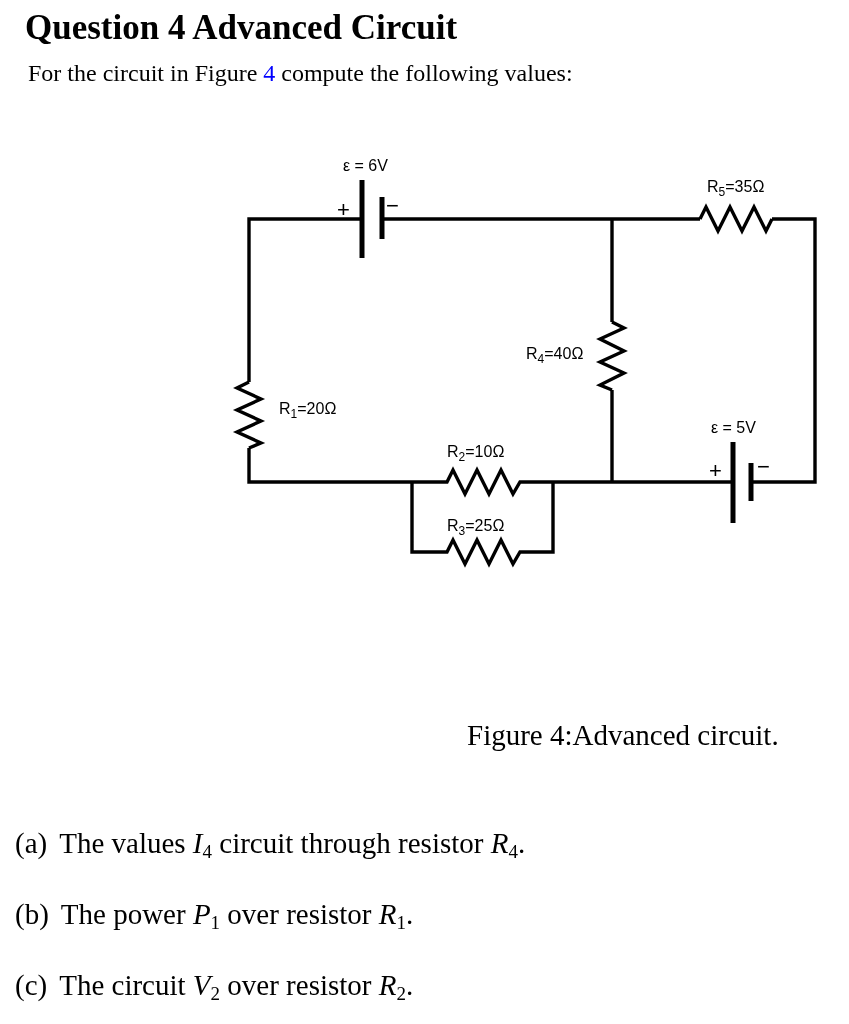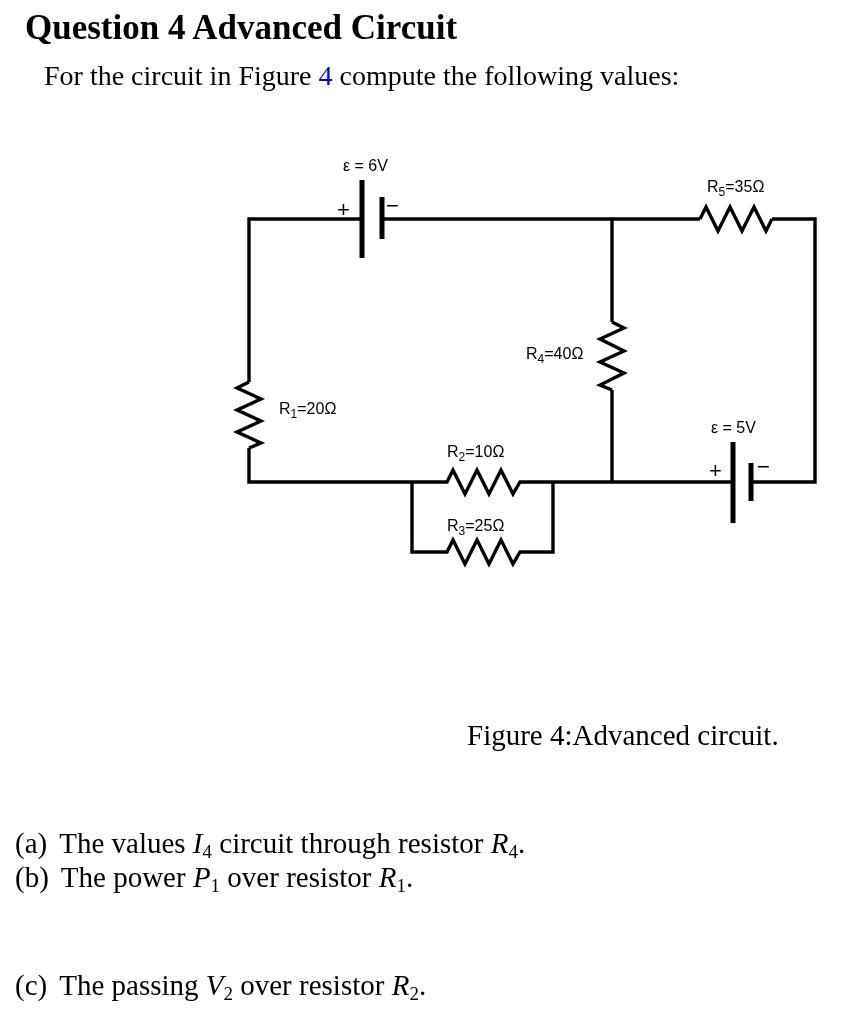--- a/index.html
+++ b/index.html
@@ -2,26 +2,26 @@
 <html><head>
 <meta charset="utf-8">
 <style>
   html,body{margin:0;padding:0;}
   body{
     width:849px;height:1024px;position:relative;background:#ffffff;
     font-family:"Liberation Serif", serif;color:#000;overflow:hidden;
   }
   .abs{position:absolute;}
   .title{left:25px;top:8px;font-size:35px;font-weight:bold;white-space:pre;}
-  .intro{left:44px;top:60px;font-size:28px;white-space:pre;}
+  .intro{left:28px;top:60px;font-size:24px;white-space:pre;}
   .figref{color:#0000FF;text-decoration:none;cursor:pointer;}
   .caption{left:467px;top:719px;font-size:29px;white-space:pre;}
   .caption-label{}
   .question{left:15px;font-size:29px;white-space:pre;}
-  .q-a{top:827px;} .q-b{top:861px;text-align:center;} .q-c{top:969px;}
+  .q-a{top:827px;} .q-b{top:898px;text-align:center;} .q-c{top:969px;}
   .qlabel{margin-right:12px;}
   .mvar{font-style:italic;}
   .msub{font-size:19px;vertical-align:-5px;}
   svg.circuit{position:absolute;left:0;top:0;}
   svg.circuit .wire{fill:none;stroke:#000;stroke-width:3.4;stroke-linejoin:miter;}
   svg.circuit .plate{stroke:#000;stroke-width:5;}
   svg.circuit text{font-family:"Liberation Sans", sans-serif;font-size:16px;fill:#000;}
   svg.circuit .sign{font-size:22px;}
   svg.circuit .rsub{font-size:12px;}
 </style>
@@ -71,13 +71,13 @@
   <text x="526" y="359"><tspan>R</tspan><tspan class="rsub" dy="4">4</tspan><tspan dy="-4">=40Ω</tspan></text>
   <text x="707" y="192"><tspan>R</tspan><tspan class="rsub" dy="4">5</tspan><tspan dy="-4">=35Ω</tspan></text>
 </svg>
 
 <div class="abs caption"><span class="caption-label">Figure 4:</span><span>Advanced circuit.</span></div>
 
 <div class="abs question q-a"><span class="qlabel">(a)</span><span>The values </span><span class="mvar">I</span><span class="msub">4</span><span> circuit through resistor </span><span class="mvar">R</span><span class="msub">4</span><span>.</span></div>
 
 <div class="abs question q-b"><span class="qlabel">(b)</span><span>The power </span><span class="mvar">P</span><span class="msub">1</span><span> over resistor </span><span class="mvar">R</span><span class="msub">1</span><span>.</span></div>
 
-<div class="abs question q-c"><span class="qlabel">(c)</span><span>The passing </span><span class="mvar">V</span><span class="msub">2</span><span> over resistor </span><span class="mvar">R</span><span class="msub">2</span><span>.</span></div>
+<div class="abs question q-c"><span class="qlabel">(c)</span><span>The circuit </span><span class="mvar">V</span><span class="msub">2</span><span> over resistor </span><span class="mvar">R</span><span class="msub">2</span><span>.</span></div>
 
 </body></html>

